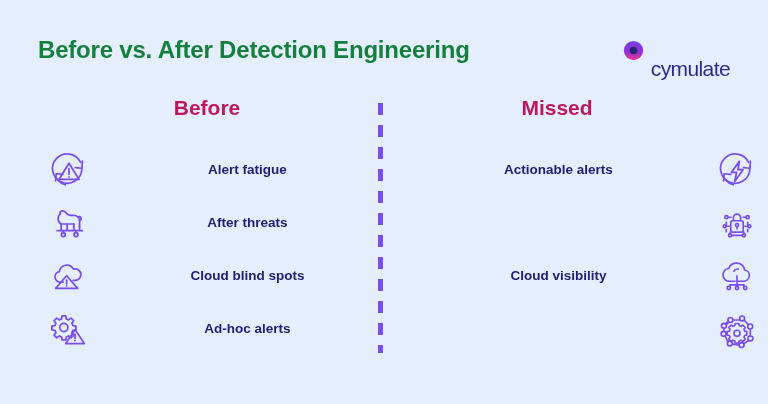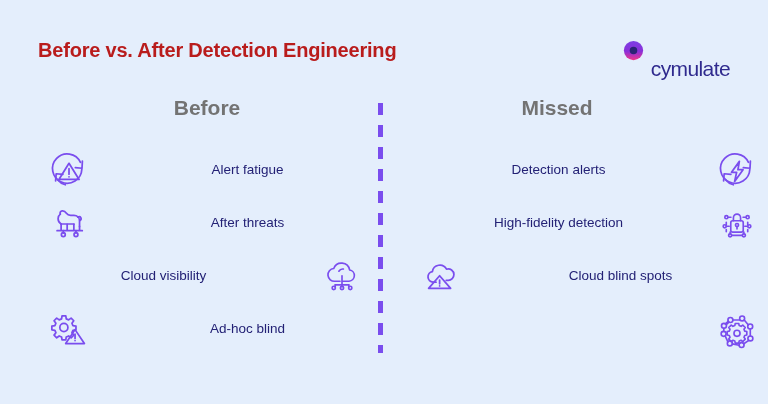--- a/index.html
+++ b/index.html
@@ -28,23 +28,23 @@
     position: absolute;
     top: 30px;
     left: 38px;
     right: 38px;
     height: 40px;
     display: flex;
     align-items: center;
     justify-content: space-between;
   }
   .page-title {
-    font-size: 20px;
+    font-size: 24px;
     font-weight: bold;
-    color: #b91c1c;
+    color: #15803d;
     letter-spacing: -0.2px;
     white-space: nowrap;
   }
   .brand {
     display: flex;
     align-items: center;
     gap: 7px;
   }
   .brand-mark {
     width: 21px;
@@ -70,21 +70,21 @@
   }
   .col-headings {
     position: relative;
     height: 44px;
   }
   .col-heading {
     position: absolute;
     top: 0;
     font-size: 21px;
     font-weight: bold;
-    color: #737373;
+    color: #be185d;
     text-align: center;
   }
   .col-heading.before { left: 128px; width: 158px; }
   .col-heading.after  { left: 478px; width: 158px; }
 
   
   .divider {
     position: absolute;
     left: 378px;
     top: 103px;
@@ -129,21 +129,21 @@
   }
   .icon-slot svg {
     display: block;
     width: 44px;
     height: 44px;
   }
   .label {
     flex: 1;
     text-align: center;
     font-size: 13.5px;
-    font-weight: normal;
+    font-weight: bold;
     color: #232175;
     line-height: 1.25;
     padding: 0 4px;
   }
 </style>
 </head>
 <body>
 
 <div class="infographic">
 
@@ -197,21 +197,21 @@
       <div class="side right">
         <div class="icon-slot">
           <svg viewBox="0 0 48 48" fill="none" stroke="#7a4dee" stroke-width="1.9" stroke-linecap="round" stroke-linejoin="round">
             <path d="M36.5 14.5A16 16 0 1 0 38 22"></path>
             <polyline points="38.6,13.2 38.2,21 30.9,20.2"></polyline>
             <path d="M11.5 33.5A16 16 0 0 0 20 39"></path>
             <polyline points="9.4,34.8 10,27 17.3,27.8"></polyline>
             <path d="M26.6 13.5 18 25.4h5.6L21.4 35.4 30.6 22.6H25Z"></path>
           </svg>
         </div>
-        <div class="label">Detection alerts</div>
+        <div class="label">Actionable alerts</div>
       </div>
     </div>
 
     <div class="row">
       <div class="side left">
         <div class="icon-slot">
           <svg viewBox="0 0 48 48" fill="none" stroke="#7a4dee" stroke-width="1.9" stroke-linecap="round" stroke-linejoin="round">
             <path d="M14.5 13.2c-.8-1.7.3-3.3 2.1-3.5 2.2-.2 3.6 1.1 4.6 2.6 1 1.5 2.6 2.3 4.6 2.3h3.6c3.4 0 6.1 2.4 6.1 6v6.1"></path>
             <path d="M14.5 13.2c-1.7 1.2-2.4 3-2.4 5.2 0 2.6 1.3 4.4 3.3 5.5"></path>
             <path d="M15.4 23.9v6.6M22 24.3v6.2M29.3 24.3v6.2M35.5 26.7v3.8"></path>
@@ -239,65 +239,64 @@
             <circle cx="16.5" cy="36.4" r="1.7"></circle>
             <circle cx="31.5" cy="36.4" r="1.7"></circle>
             <path d="M14.1 16.6h3.3M30.6 16.6h3.3"></path>
             <path d="M12.3 22.2v2.6M35.7 22.2v2.6"></path>
             <path d="M12.3 26.5h3.2M32.5 26.5h3.2"></path>
             <path d="M12.3 30.1v2.4M35.7 30.1v2.4"></path>
             <path d="M18.2 36.4h11.6"></path>
             <path d="M16.5 34.7v-1.9M31.5 34.7v-1.9"></path>
           </svg>
         </div>
-        <div class="label">High-fidelity detection</div>
       </div>
     </div>
 
     <div class="row">
+      <div class="side left">
+        <div class="icon-slot">
+          <svg viewBox="0 0 48 48" fill="none" stroke="#7a4dee" stroke-width="1.9" stroke-linecap="round" stroke-linejoin="round">
+            <path d="M17.5 29.6h-3.3a5.8 5.8 0 0 1-.7-11.5 8.2 8.2 0 0 1 15.4-2.6 6.2 6.2 0 0 1 8.1 5.9 6.2 6.2 0 0 1-6.2 6.2h-2.2"></path>
+            <path d="M21.4 22.6 33.4 36.4H9.4Z"></path>
+            <line x1="21.4" y1="27.3" x2="21.4" y2="31.4"></line>
+            <circle cx="21.4" cy="33.7" r="0.95" fill="#7a4dee" stroke="none"></circle>
+          </svg>
+        </div>
+        <div class="label">Cloud blind spots</div>
+      </div>
       <div class="side right">
         <div class="icon-slot">
           <svg viewBox="0 0 48 48" fill="none" stroke="#7a4dee" stroke-width="1.8" stroke-linecap="round" stroke-linejoin="round">
             <path d="M24.6 28.6h7.1a6.2 6.2 0 0 0 .6-12.3 9 9 0 0 0-17.3-1.6 6.9 6.9 0 0 0 1.3 13.9h5.6"></path>
             <path d="M24 22.6v10"></path>
             <path d="M16.6 32.6h14.8"></path>
             <path d="M16.6 32.6v2.2M31.4 32.6v2.2M24 32.6v2.2"></path>
             <circle cx="15" cy="35.9" r="1.8"></circle>
             <circle cx="24" cy="35.9" r="1.8"></circle>
             <circle cx="33" cy="35.9" r="1.8"></circle>
             <path d="M20.6 17.7a4.8 4.8 0 0 1 4.9-2.4"></path>
           </svg>
         </div>
         <div class="label">Cloud visibility</div>
       </div>
-      <div class="side left">
-        <div class="icon-slot">
-          <svg viewBox="0 0 48 48" fill="none" stroke="#7a4dee" stroke-width="1.9" stroke-linecap="round" stroke-linejoin="round">
-            <path d="M17.5 29.6h-3.3a5.8 5.8 0 0 1-.7-11.5 8.2 8.2 0 0 1 15.4-2.6 6.2 6.2 0 0 1 8.1 5.9 6.2 6.2 0 0 1-6.2 6.2h-2.2"></path>
-            <path d="M21.4 22.6 33.4 36.4H9.4Z"></path>
-            <line x1="21.4" y1="27.3" x2="21.4" y2="31.4"></line>
-            <circle cx="21.4" cy="33.7" r="0.95" fill="#7a4dee" stroke="none"></circle>
-          </svg>
-        </div>
-        <div class="label">Cloud blind spots</div>
-      </div>
     </div>
 
     <div class="row">
       <div class="side left">
         <div class="icon-slot">
           <svg viewBox="0 0 48 48" fill="none" stroke="#7a4dee" stroke-width="1.9" stroke-linecap="round" stroke-linejoin="round">
             <path d="M20.5 8.6h-4.1l-.5 3.3-2.6 1.1-2.7-2-2.9 2.9 2 2.7-1.1 2.6-3.3.5v4.1l3.3.5 1.1 2.6-2 2.7 2.9 2.9 2.7-2 2.6 1.1.5 3.3h4.1l.5-3.3 2.6-1.1 2.7 2 2.9-2.9-2-2.7 1.1-2.6 3.3-.5v-4.1l-3.3-.5-1.1-2.6 2-2.7-2.9-2.9-2.7 2-2.6-1.1z"></path>
             <circle cx="18.4" cy="21.3" r="4.4"></circle>
             <path d="M30.6 23.6 40.8 38.8H20.4Z"></path>
             <line x1="30.6" y1="28.6" x2="30.6" y2="33.2"></line>
             <circle cx="30.6" cy="35.5" r="0.95" fill="#7a4dee" stroke="none"></circle>
           </svg>
         </div>
-        <div class="label">Ad-hoc blind</div>
+        <div class="label">Ad-hoc alerts</div>
       </div>
       <div class="side right">
         <div class="icon-slot">
           <svg viewBox="0 0 48 48" fill="none" stroke="#7a4dee" stroke-width="1.8" stroke-linecap="round" stroke-linejoin="round">
             <path d="M25.9 16.9h-3.8l-.5 2.3-2 .8-1.9-1.4-2.7 2.7 1.4 1.9-.8 2-2.3.5v3.8l2.3.5.8 2-1.4 1.9 2.7 2.7 1.9-1.4 2 .8.5 2.3h3.8l.5-2.3 2-.8 1.9 1.4 2.7-2.7-1.4-1.9.8-2 2.3-.5v-3.8l-2.3-.5-.8-2 1.4-1.9-2.7-2.7-1.9 1.4-2-.8z"></path>
             <circle cx="24" cy="27.6" r="3.3"></circle>
             <circle cx="16.8" cy="13.1" r="2.7"></circle>
             <circle cx="29.6" cy="11.4" r="2.7"></circle>
             <circle cx="38.4" cy="20.2" r="2.7"></circle>
             <circle cx="38.6" cy="33.2" r="2.7"></circle>

